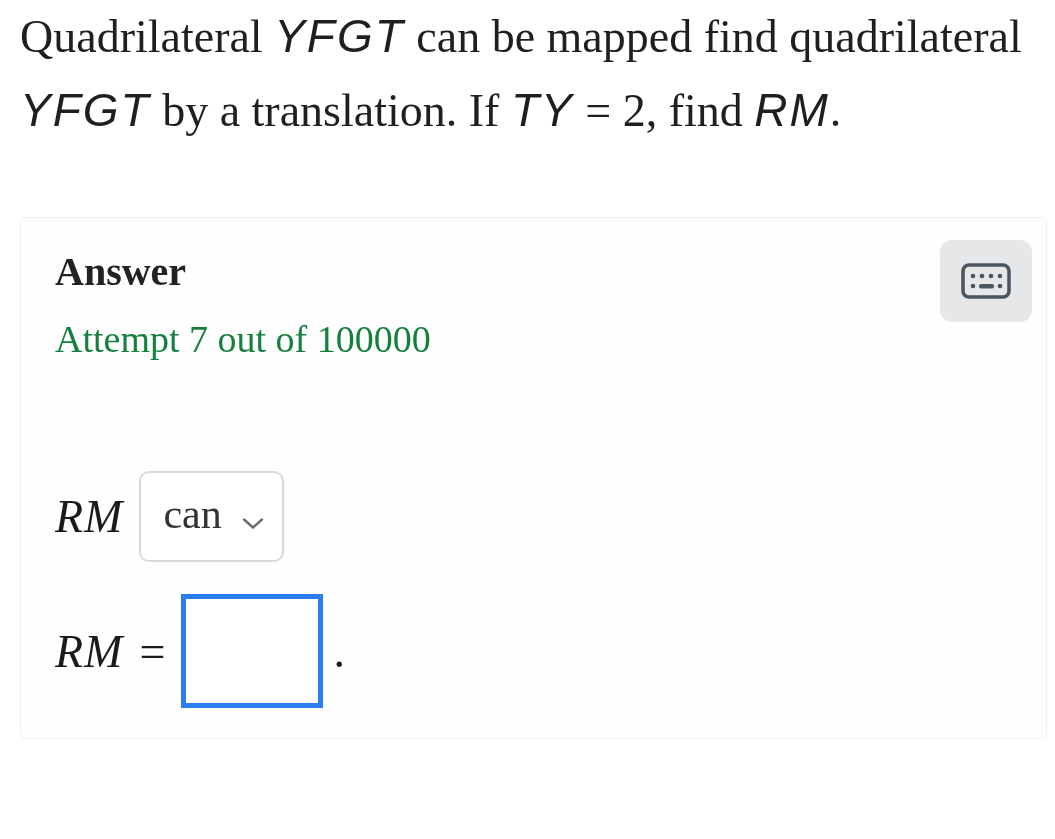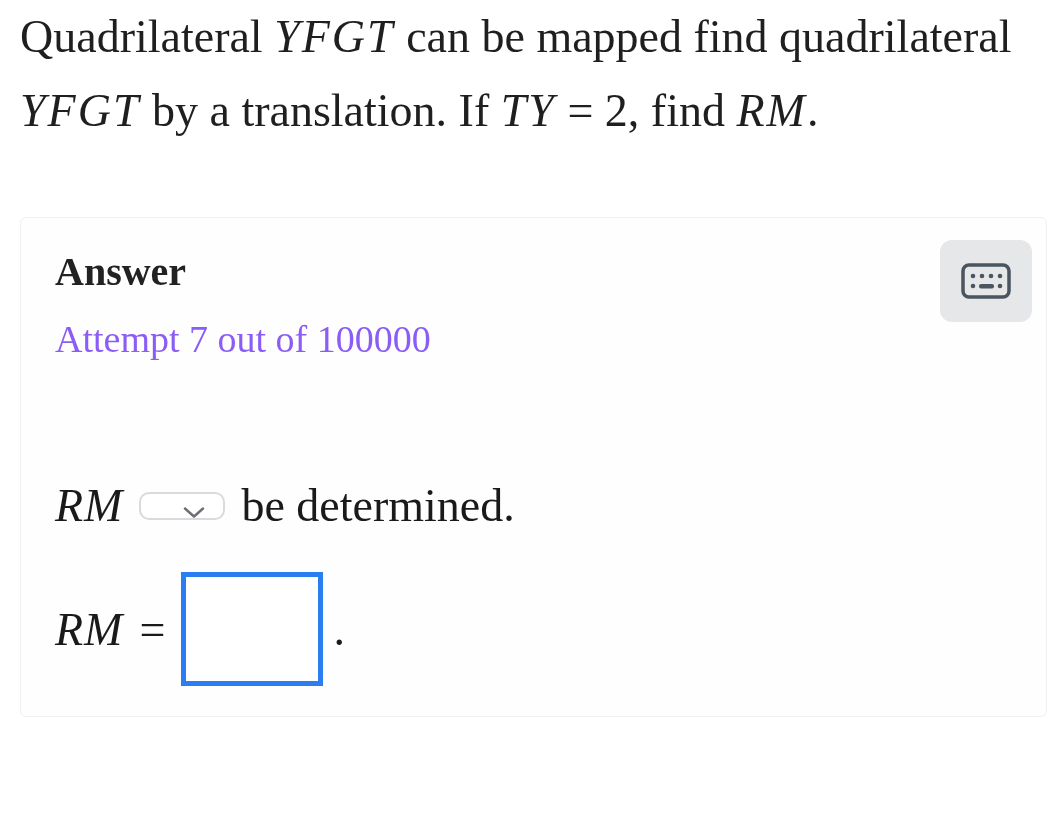--- a/index.html
+++ b/index.html
@@ -15,21 +15,21 @@
 
   .problem {
     padding: 0 20px 0 20px;
     font-size: 46px;
     line-height: 1.6;
     color: #1f1f1f;
   }
 
   .math-it {
     font-style: italic;
-    font-family: Liberation Serif, serif;
+    font-family: Liberation Sans, sans-serif;
     letter-spacing: 2px;
   }
 
   .answer-card {
     margin: 70px 8px 0 20px;
     border: 1px solid #f0f0f0;
     border-radius: 6px;
     padding: 30px 34px 30px 34px;
     position: relative;
     background: #fefefe;
@@ -53,21 +53,21 @@
     display: flex;
     align-items: center;
     justify-content: center;
     cursor: pointer;
   }
   .keypad-btn svg { display:block; }
 
   .attempt {
     font-family: Georgia, serif;
     font-size: 38px;
-    color: #8b5cf6;
+    color: #15803d;
     margin-top: 22px;
   }
 
   .statement {
     margin-top: 110px;
     font-size: 46px;
     line-height: 1.5;
     display: flex;
     align-items: center;
     flex-wrap: wrap;
@@ -150,27 +150,27 @@
     </span>
   </div>
 
   <div class="answer-header">Answer</div>
 
   <div class="attempt">Attempt 7 out of 100000</div>
 
   <div class="statement">
     <span class="rm">RM</span>
     <span class="select-wrap">
+      <span>can</span>
       <span class="chev">
         <svg width="22" height="14" viewBox="0 0 22 14">
           <polyline points="2,3 11,11 20,3" fill="none" stroke="#6b6f76" stroke-width="2.5" stroke-linecap="round" stroke-linejoin="round"></polyline>
         </svg>
       </span>
     </span>
-    <span> be determined.</span>
   </div>
 
   <div class="equation">
     <span class="rm">RM</span>
     <span class="eq-sign">=</span>
     <input class="answer-box" type="text" value="" style="">
     <span class="period">.</span>
   </div>
 
 </div>

